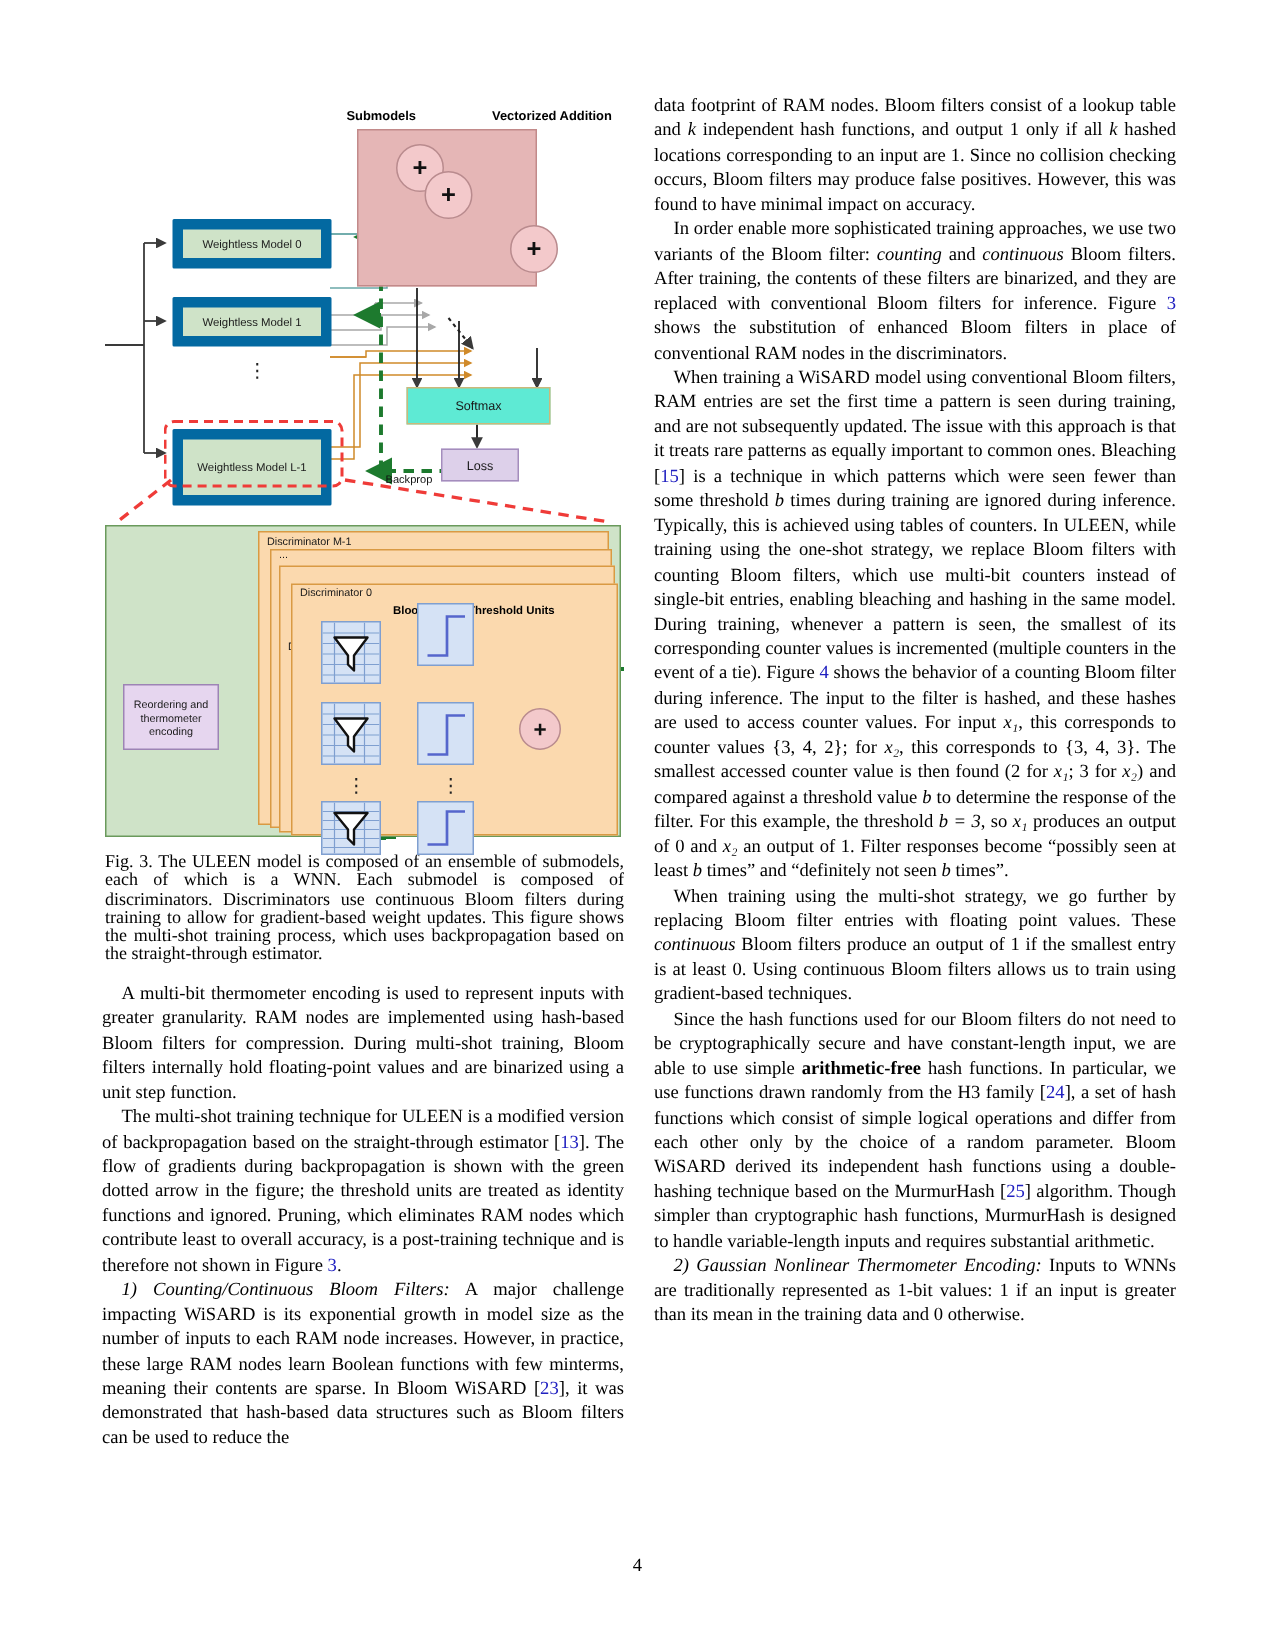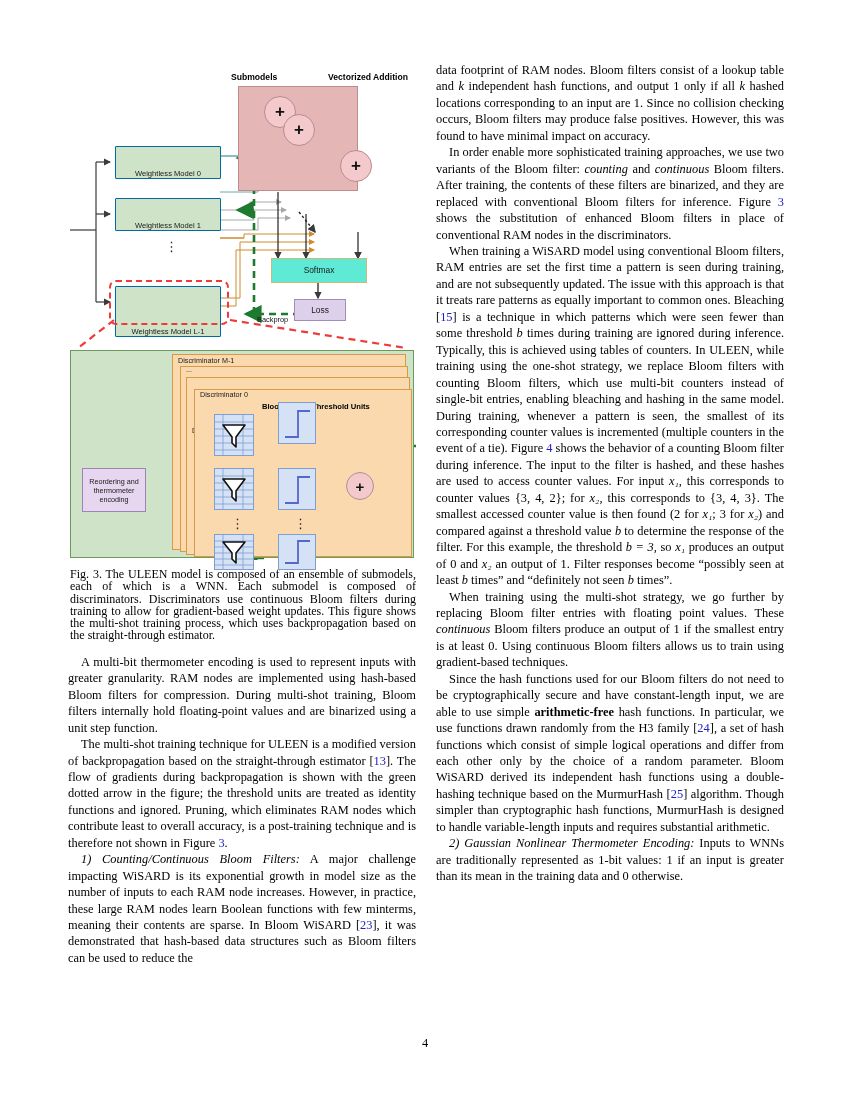--- a/index.html
+++ b/index.html
@@ -90,23 +90,22 @@
     align-items: center;
     justify-content: center;
     font-family: "Liberation Sans", sans-serif;
     font-size: 7.6px;
     color: #1a1a1a;
     text-align: center;
     line-height: 1.25;
   }
   .submodel {
     background: #cfe3c8;
-    border: 1px solid #0369a1;
+    border: 7px solid #0369a1;
     border-radius: 1px;
-    align-items: flex-end;
   }
   .vecadd {
     background: #e5b6b6;
     border: 1px solid #c28a8a;
   }
   .softmax {
     background: #5eead4;
     border: 1px solid #cbb87a;
   }
   .lossbox {
@@ -399,21 +398,21 @@
           <div class="tu-cell" style="left:210px; top:472px; width:38px; height:36px;">
             <svg width="36" height="34" viewBox="0 0 36 34">
               <path d="M6,28 L19,28 L19,6 L31,6" fill="none" stroke="#5566cc" stroke-width="1.8"></path>
             </svg>
           </div>
 
           <div class="plus-circle" style="left:278px; top:410px; width:26px; height:26px; font-size:15px;">
             <span>+</span>
           </div>
 
-          <div class="box reorder" style="left:14px; top:406px; width:64px; height:44px;">
+          <div class="box reorder" style="left:14px; top:394px; width:64px; height:44px;">
             <span style="font-size:7.2px; padding:1px;">Reordering and thermometer encoding</span>
           </div>
 
         </div>
       </div>
 
       <div class="figcap">Fig. 3.  The ULEEN model is composed of an ensemble of submodels, each of which is a WNN. Each submodel is composed of discriminators. Discriminators use continuous Bloom filters during training to allow for gradient-based weight updates. This figure shows the multi-shot training process, which uses backpropagation based on the straight-through estimator.</div>
 
       <div>
           <p class="body indent"><span>A multi-bit thermometer encoding is used to represent inputs with greater granularity. RAM nodes are implemented using hash-based Bloom filters for compression. During multi-shot training, Bloom filters internally hold floating-point values and are binarized using a unit step function.</span></p>

